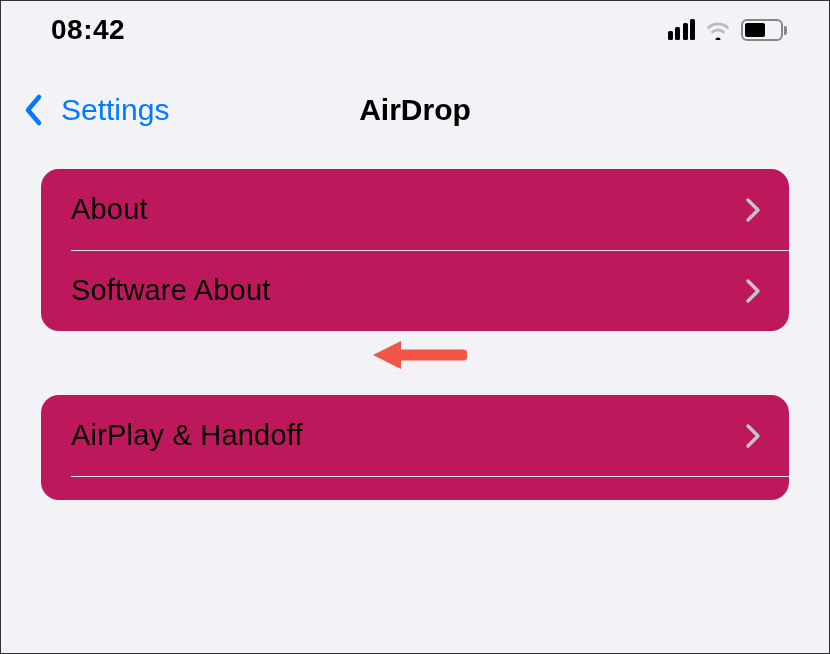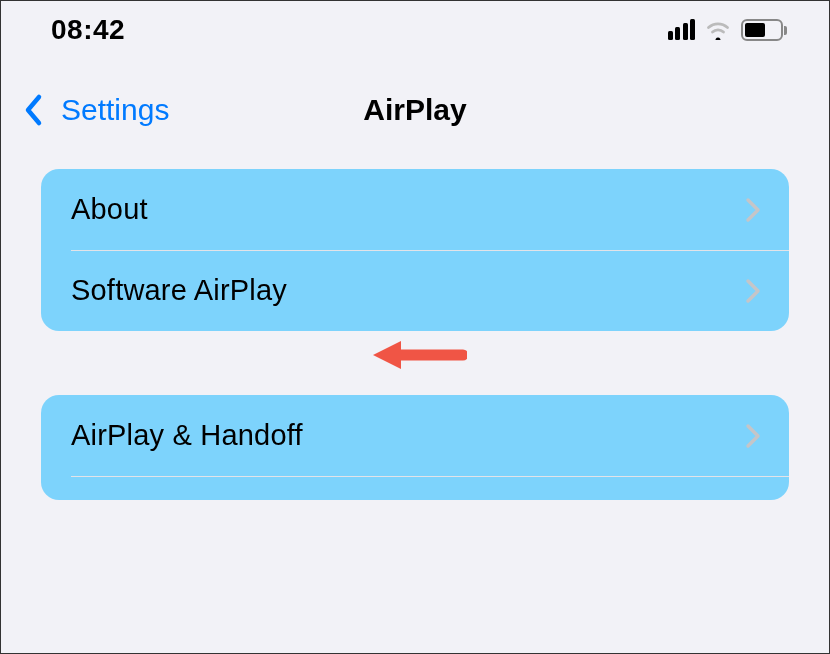--- a/index.html
+++ b/index.html
@@ -99,21 +99,21 @@
       left: 50%;
       transform: translateX(-50%);
       font-size: 30px;
       font-weight: 600;
       color: #000;
     }
     .content {
       padding: 12px 40px 0 40px;
     }
     .group {
-      background: #7dd3fc;
+      background: #be185d;
       border-radius: 18px;
       margin-bottom: 64px;
       overflow: hidden;
     }
     .row {
       display: flex;
       align-items: center;
       justify-content: space-between;
       padding: 24px 28px 24px 30px;
       cursor: pointer;
@@ -172,36 +172,36 @@
 
 <div class="nav-bar">
   <div class="back-button">
     <span class="back-chevron">
       <svg width="22" height="34" viewBox="0 0 22 34">
         <polyline points="16,4 5,17 16,30" fill="none" stroke="#007aff" stroke-width="4.5" stroke-linecap="round" stroke-linejoin="round"></polyline>
       </svg>
     </span>
     <span>Settings</span>
   </div>
-  <div class="nav-title">AirPlay</div>
+  <div class="nav-title">AirDrop</div>
 </div>
 
 <div class="content">
 
   <div class="group">
     <div class="row">
       <span class="row-label">About</span>
       <span class="chevron-right">
         <svg width="16" height="26" viewBox="0 0 16 26">
             <polyline points="3,3 13,13 3,23" fill="none" stroke="#c5c5c8" stroke-width="3.5" stroke-linecap="round" stroke-linejoin="round"></polyline>
           </svg>
       </span>
     </div>
     <div class="row">
-      <span class="row-label">Software AirPlay</span>
+      <span class="row-label">Software About</span>
       <span class="chevron-right">
         <svg width="16" height="26" viewBox="0 0 16 26">
             <polyline points="3,3 13,13 3,23" fill="none" stroke="#c5c5c8" stroke-width="3.5" stroke-linecap="round" stroke-linejoin="round"></polyline>
           </svg>
       </span>
     </div>
   </div>
 
   <div class="group">
     <div class="row">

